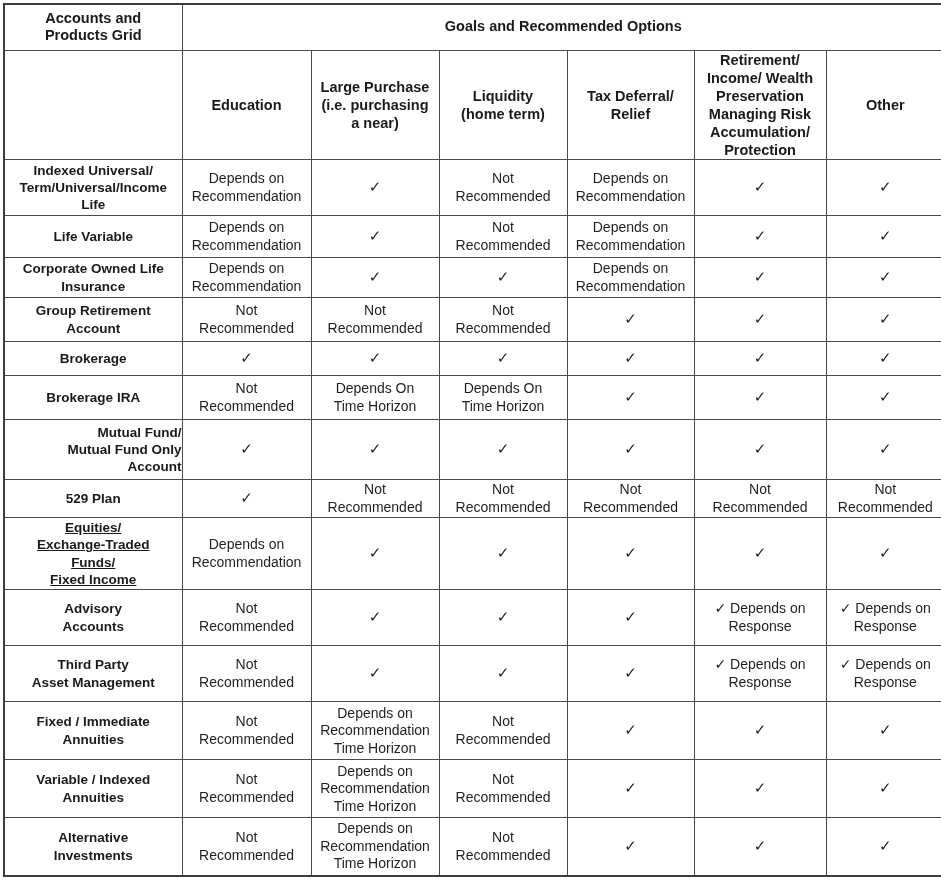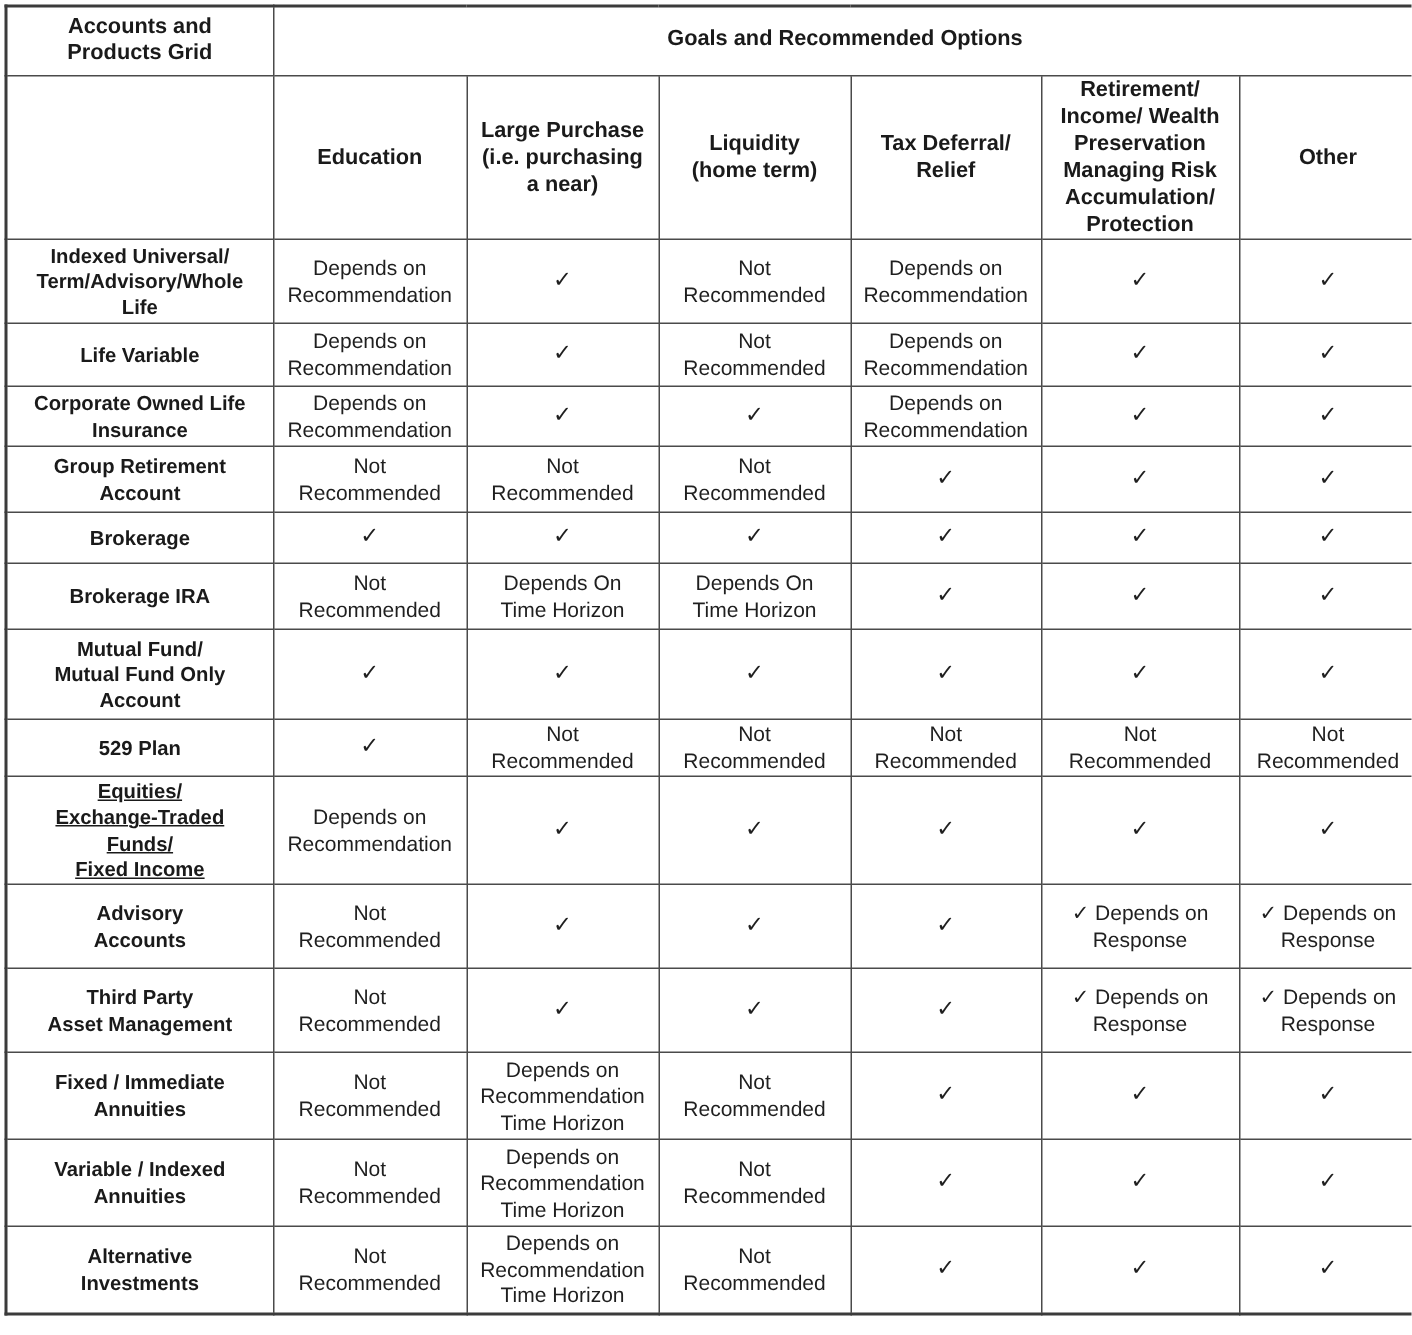--- a/index.html
+++ b/index.html
@@ -131,21 +131,21 @@
 Preservation
 Managing Risk
 Accumulation/
 Protection</th>
         <th class="hdr-col">Other</th>
       </tr>
     </thead>
     <tbody id="matrix-body">
         <tr style="height: 56px;">
           <td class="rowlabel" style="white-space: pre-line;">Indexed Universal/
-Term/Advisory/Whole
+Term/Universal/Income
 Life</td>
           <td class="cell" style="white-space: pre-line;">Depends on
 Recommendation</td>
           <td class="cell mark">✓</td>
           <td class="cell" style="white-space: pre-line;">Not
 Recommended</td>
           <td class="cell" style="white-space: pre-line;">Depends on
 Recommendation</td>
           <td class="cell mark">✓</td>
           <td class="cell mark">✓</td>
@@ -202,21 +202,21 @@
 Recommended</td>
           <td class="cell" style="white-space: pre-line;">Depends On
 Time Horizon</td>
           <td class="cell" style="white-space: pre-line;">Depends On
 Time Horizon</td>
           <td class="cell mark">✓</td>
           <td class="cell mark">✓</td>
           <td class="cell mark">✓</td>
         </tr>
         <tr style="height: 60px;">
-          <td class="rowlabel" style="white-space: pre-line;">Mutual Fund/
+          <td class="rowlabel" style="white-space: pre-line; text-align: right;">Mutual Fund/
 Mutual Fund Only
 Account</td>
           <td class="cell mark">✓</td>
           <td class="cell mark">✓</td>
           <td class="cell mark">✓</td>
           <td class="cell mark">✓</td>
           <td class="cell mark">✓</td>
           <td class="cell mark">✓</td>
         </tr>
         <tr style="height: 38px;">

